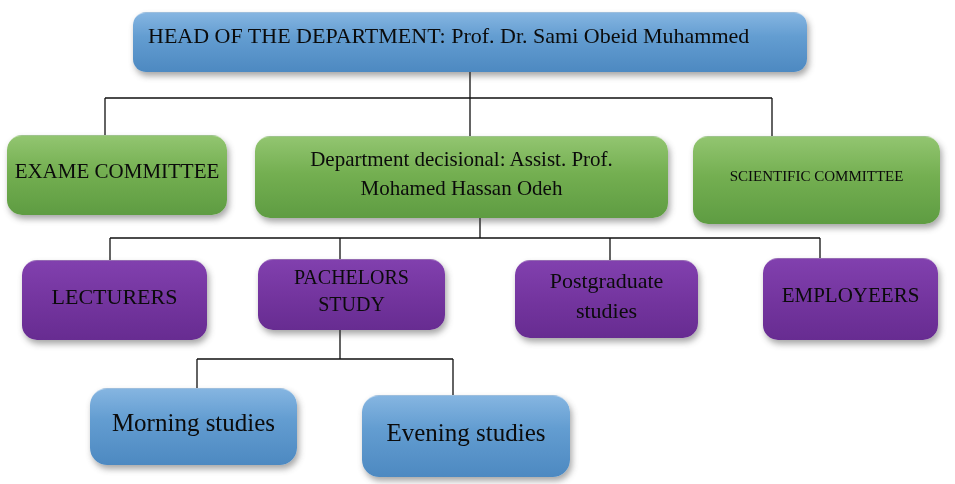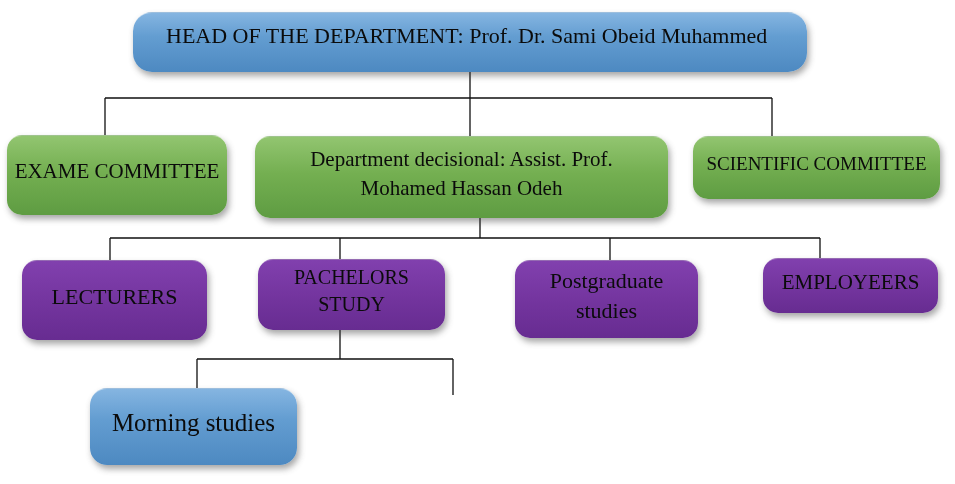--- a/index.html
+++ b/index.html
@@ -40,31 +40,31 @@
   }
   .purple {
     background: linear-gradient(180deg, #8140ae 0%, #74359f 50%, #672c91 100%);
     border-top: 1px solid rgba(255,255,255,0.30);
   }
   #node-head {
     left: 133px; top: 12px; width: 674px; height: 60px;
     font-size: 22px;
     justify-content: flex-start;
     text-align: left;
-    padding-left: 33px;
+    padding-left: 15px;
     padding-bottom: 14px;
-    border-radius: 19px;
+    border-radius: 13px;
   }
   #node-exame        { left: 7px;   top: 135px; width: 220px; height: 80px; font-size: 21px; }
   #node-decisional   { left: 255px; top: 136px; width: 413px; height: 82px; font-size: 21px; text-align: center; }
-  #node-scientific   { left: 693px; top: 136px; width: 247px; height: 63px; font-size: 19px; }
+  #node-scientific   { left: 693px; top: 136px; width: 247px; height: 88px; font-size: 15px; }
   #node-lecturers    { left: 22px;  top: 260px; width: 185px; height: 80px; font-size: 22px; }
   #node-pachelors    { left: 258px; top: 259px; width: 187px; height: 71px; font-size: 20px; }
   #node-postgraduate { left: 515px; top: 260px; width: 183px; height: 78px; font-size: 22px; }
-  #node-employeers   { left: 763px; top: 258px; width: 175px; height: 55px; font-size: 21px; }
+  #node-employeers   { left: 763px; top: 258px; width: 175px; height: 82px; font-size: 21px; }
   #node-morning      { left: 90px;  top: 388px; width: 207px; height: 77px; font-size: 25px; border-radius: 17px; }
   #node-evening      { left: 362px; top: 395px; width: 208px; height: 82px; font-size: 25px; border-radius: 17px; }
 </style>
 </head>
 <body>
 
 <div id="stage">
 
   <svg id="connectors" viewBox="0 0 955 484" xmlns="http://www.w3.org/2000/svg" aria-hidden="true">
 
@@ -89,14 +89,15 @@
   <div class="node purple" id="node-pachelors">PACHELORS
 STUDY</div>
 
   <div class="node purple" id="node-postgraduate">Postgraduate
 studies</div>
 
   <div class="node purple" id="node-employeers">EMPLOYEERS</div>
 
   <div class="node blue" id="node-morning">Morning studies</div>
 
+  <div class="node blue" id="node-evening">Evening studies</div>
 
 </div>
 
 </body></html>

